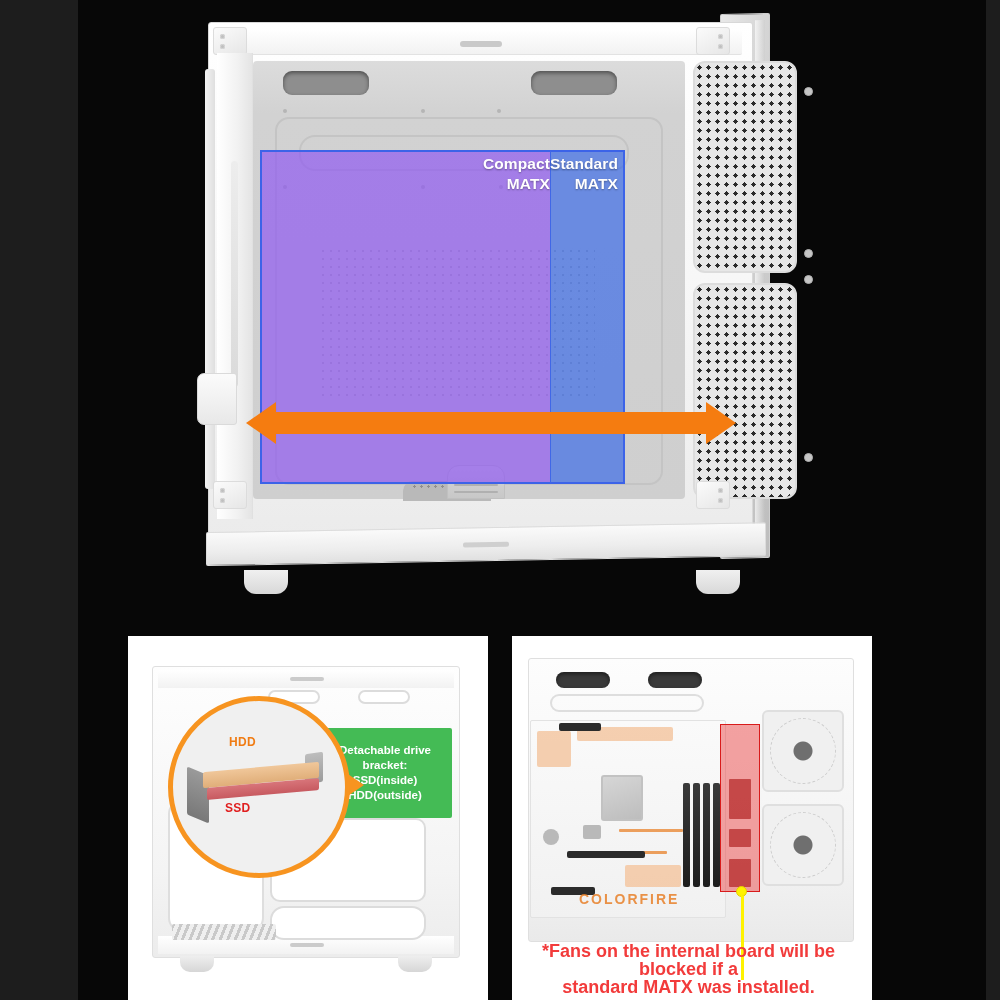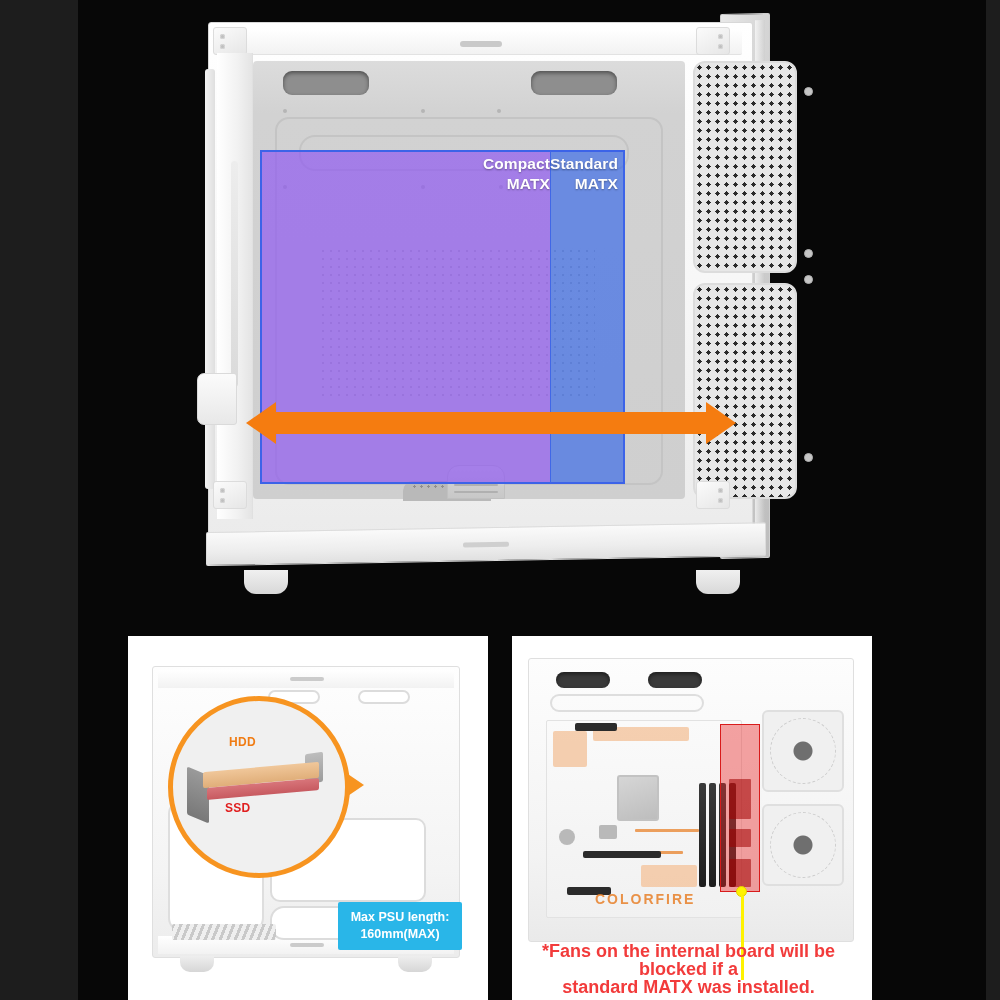--- a/index.html
+++ b/index.html
@@ -268,21 +268,21 @@
     background:linear-gradient(180deg,#fdfdfd,#f3f3f3 70%,#eaeaea);
     border:1px solid #dfdfdf; border-radius:3px;
   }
   .rc-top-slot { position:absolute; background:#3a3a3a; border-radius:8px;
     box-shadow:inset 0 2px 4px rgba(0,0,0,.5); }
   .rc-bay {
     position:absolute; left:22px; top:36px; width:154px; height:18px;
     border:2px solid #dedede; border-radius:9px;
   }
   .mobo {
-    position:absolute; left:18px; top:62px; width:196px; height:198px;
+    position:absolute; left:2px; top:62px; width:196px; height:198px;
     background:linear-gradient(180deg,#fafafa,#f1f1f1);
     border:1px solid #e2e2e2; border-radius:2px;
   }
   .mobo-deco { position:absolute; background:#f3c7a2; opacity:.85; border-radius:2px; }
   .mobo-trace { position:absolute; background:#e8812a; opacity:.75; border-radius:1px; }
   .mobo-chip { position:absolute; background:#b9b9b9; border-radius:2px; }
   .mobo-dark { position:absolute; background:#2b2b2b; border-radius:2px; }
   .cpu-sock {
     position:absolute; left:70px; top:54px; width:42px; height:46px;
     background:linear-gradient(160deg,#d6d6d6,#bdbdbd);
@@ -432,27 +432,29 @@
       <div class="lc-vent" style="left:138px;bottom:11px;"></div>
       <div class="lc-cut" style="left:116px;top:24px;width:52px;height:14px;border-radius:7px;"></div>
       <div class="lc-cut" style="left:206px;top:24px;width:52px;height:14px;border-radius:7px;"></div>
       <div class="lc-cut" style="left:118px;top:152px;width:156px;height:84px;"></div>
       <div class="lc-cut" style="left:118px;top:240px;width:156px;height:34px;border-radius:14px;"></div>
       <div class="lc-hdd-cage"></div>
       <div class="lc-grill"></div>
       <div class="lc-foot" style="left:28px;"></div>
       <div class="lc-foot" style="right:28px;"></div>
 
-
-      <div class="blue-box">
+      <div class="green-box">
         <div>
-          <span>Max PSU length:</span><br>
-          <span>160mm(MAX)</span>
+          <span>Detachable drive</span><br>
+          <span>bracket:</span><br>
+          <span>SSD(inside)</span><br>
+          <span>HDD(outside)</span>
         </div>
       </div>
+
 
       <div class="callout-tip"></div>
 
       <div class="callout-circle">
         <div class="cc-bracket-l"></div>
         <div class="cc-bracket-r"></div>
         <div class="cc-hdd"></div>
         <div class="cc-ssd"></div>
         <div class="cc-label hdd">HDD</div>
         <div class="cc-label ssd">SSD</div>

